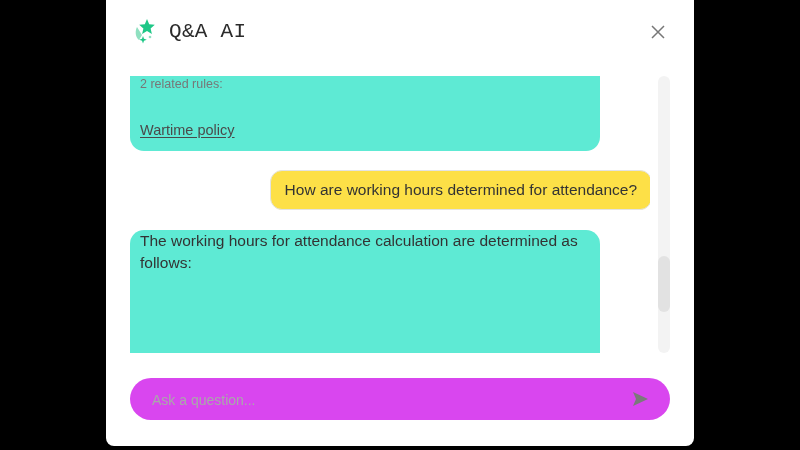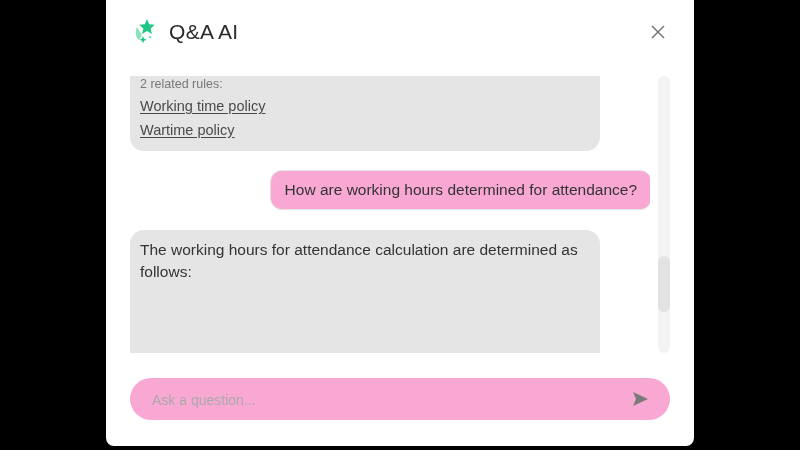--- a/index.html
+++ b/index.html
@@ -8,59 +8,59 @@
     font-family:"Liberation Sans", "DejaVu Sans", sans-serif;
   }
   .panel {
     position:absolute; left:106px; top:-8px; width:588px; height:454px;
     background:#fff; border-radius:8px; overflow:hidden;
   }
   .header { position:absolute; left:0; top:8px; width:100%; height:68px; }
   .logo { position:absolute; left:27px; top:18px; width:24px; height:28px; }
   .title {
     position:absolute; left:63px; top:18px; font-size:21px; color:#2b2b2b;
-    letter-spacing:0.3px; line-height:28px;
+    letter-spacing:0.3px; line-height:28px;font-family:Liberation Mono, monospace;
   }
   .close-btn {
     position:absolute; left:541px; top:21px; width:22px; height:22px;
     cursor:pointer; display:flex; align-items:center; justify-content:center;
   }
   .chat {
     position:absolute; left:24px; top:84px; width:520px; height:277px; overflow:hidden;
   }
   .bubble-ai {
-    position:absolute; left:0; width:470px; background:#e5e5e5;
+    position:absolute; left:0; width:470px; background:#5eead4;
     border-radius:14px; box-sizing:border-box; padding:0 10px; color:#333;
   }
   .b1 { top:-20px; height:95px; }
   .related-label { position:absolute; left:10px; top:21px; font-size:12.5px; color:#777; }
   .rule-link {
     position:absolute; left:10px; font-size:14.5px; color:#4a4a4a;
     text-decoration:underline; text-underline-offset:2px; cursor:pointer;
   }
   .rl1 { top:42px; } .rl2 { top:66px;text-decoration:underline; }
   .bubble-user {
     position:absolute; right:-2px; top:94px; height:40px; box-sizing:border-box;
-    border:1px solid #e3e3e3; border-radius:12px; background:#f9a8d4;
+    border:1px solid #e3e3e3; border-radius:12px; background:#fde047;
     padding:0 14px; line-height:38px; font-size:15.5px; color:#333; white-space:nowrap;
   }
-  .b2 { top:154px; height:140px; padding-top:9px; font-size:15.5px; line-height:21.5px; }
+  .b2 { top:154px; height:140px; font-size:15.5px; line-height:21.5px; }
   .b2 p { margin:0; }
   .b2 .gap { height:21.5px; }
   .scroll-track {
     position:absolute; left:552px; top:84px; width:12px; height:277px;
     background:#f3f3f3; border-radius:6px;
   }
   .scroll-thumb {
     position:absolute; left:0; top:180px; width:12px; height:56px;
     background:#e2e2e2; border-radius:6px; cursor:pointer;
   }
   .input-bar {
     position:absolute; left:24px; top:386px; width:540px; height:42px;
-    background:#f9a8d4; border-radius:21px;
+    background:#d946ef; border-radius:21px;
   }
   .input-bar input {
     position:absolute; left:20px; top:0; width:470px; height:42px; border:none;
     background:transparent; outline:none; font-size:14px; color:#333;
     font-family:"Liberation Sans", "DejaVu Sans", sans-serif;
   }
   .input-bar input::placeholder { color:#a9a9a9; }
   .send-btn {
     position:absolute; left:500px; top:11px; width:20px; height:20px; cursor:pointer;
   }
@@ -80,21 +80,20 @@
     <div class="close-btn">
       <svg width="14" height="14" viewBox="0 0 14 14">
         <path d="M1 1 L13 13 M13 1 L1 13" stroke="#777" stroke-width="1.5"></path>
       </svg>
     </div>
   </div>
 
   <div class="chat">
     <div class="bubble-ai b1">
       <div class="related-label">2 related rules:</div>
-      <a class="rule-link rl1">Working time policy</a>
       <a class="rule-link rl2">Wartime policy</a>
     </div>
 
     <div class="bubble-user">How are working hours determined for attendance?</div>
 
     <div class="bubble-ai b2">
       <p>The working hours for attendance calculation are determined as follows:</p>
       <div class="gap"></div>
     </div>
   </div>

